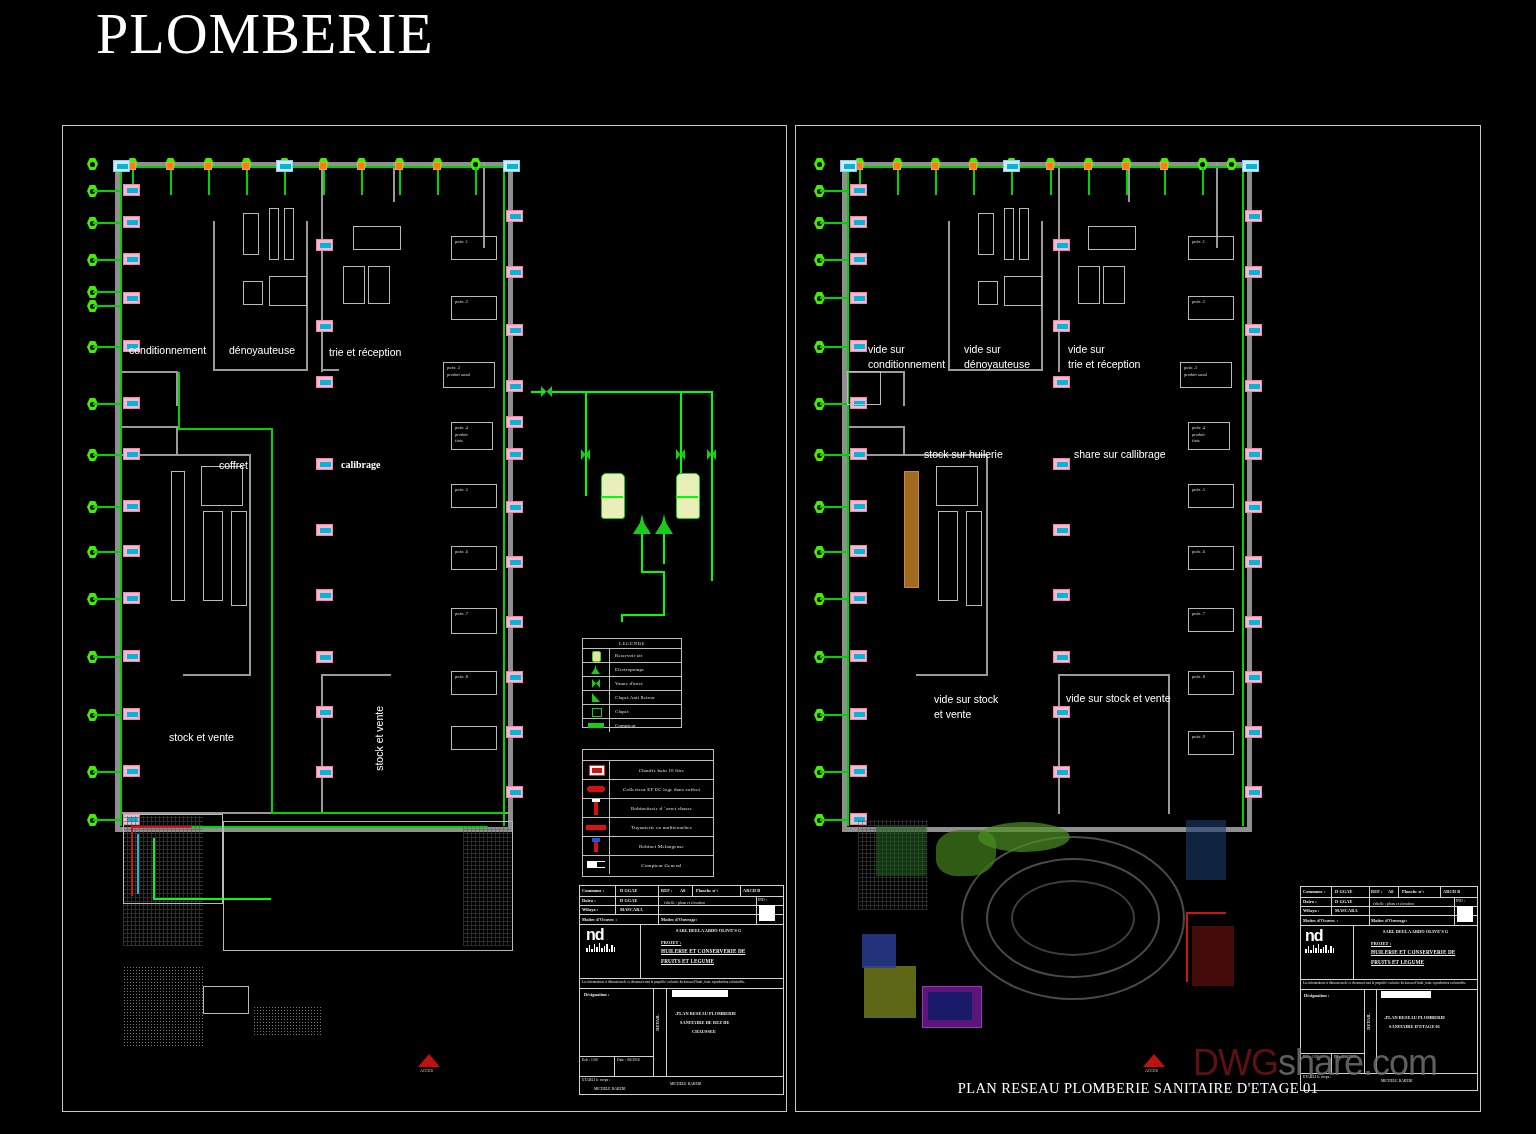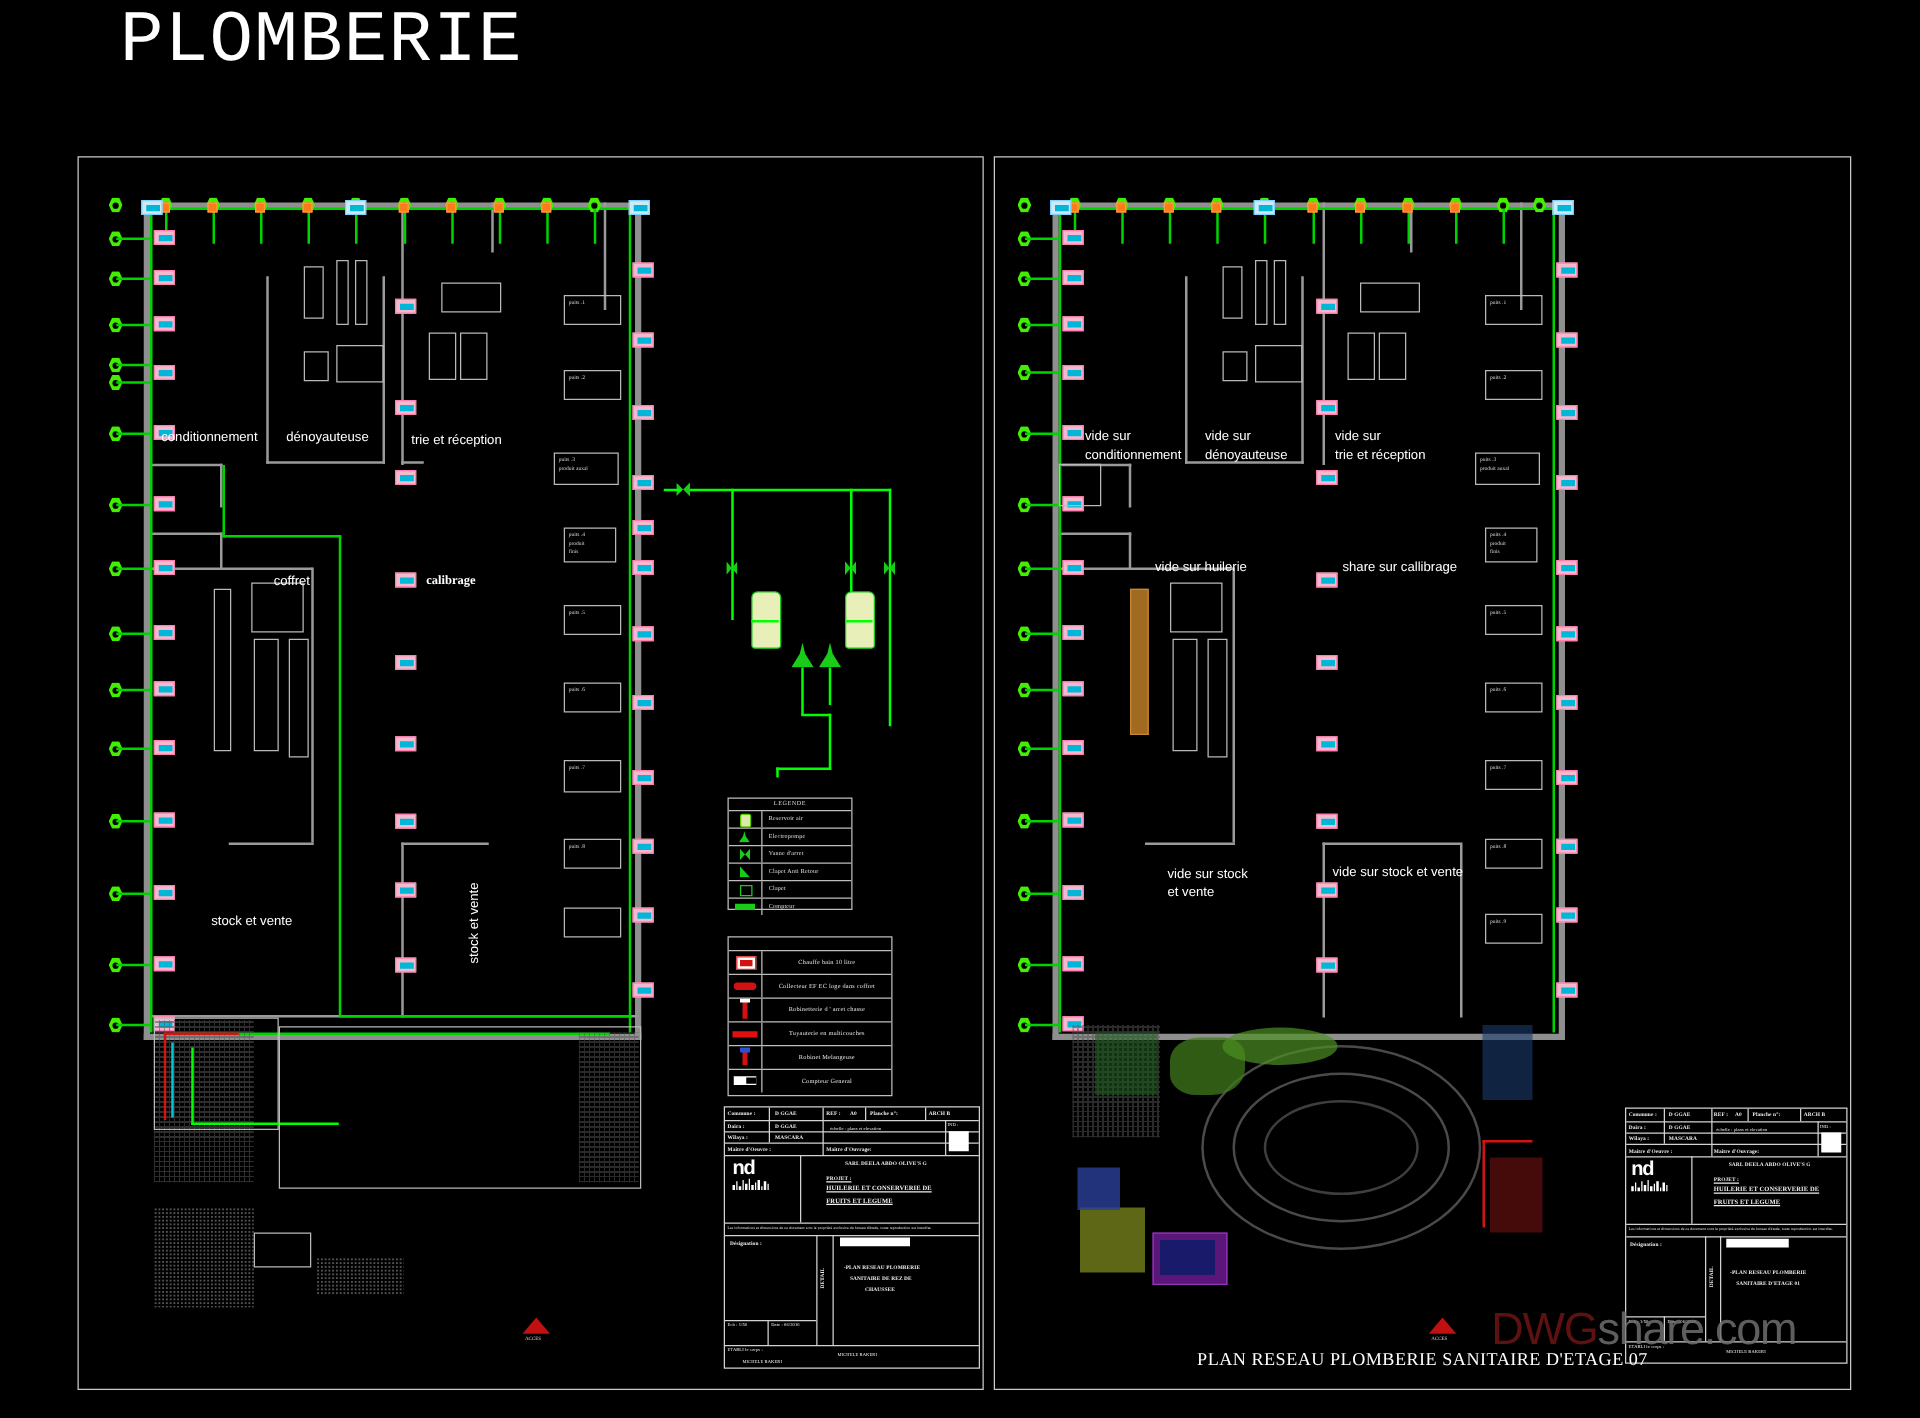--- a/index.html
+++ b/index.html
@@ -3,21 +3,21 @@
 <meta charset="utf-8">
 <style>
   html,body{margin:0;padding:0;background:#000;}
   body{width:1536px;height:1134px;position:relative;overflow:hidden;
        font-family:"Liberation Sans",sans-serif;color:#fff;}
 
   .abs{position:absolute;}
 
   
   #page-title{left:96px;top:2px;font-size:58px;letter-spacing:1px;
-      font-family:Liberation Mono, monospace;color:#fff;line-height:1.1;}
+      font-family:Liberation Serif, serif;color:#fff;line-height:1.1;}
 
   
   .sheet{position:absolute;border:1px solid #c9c9c9;background:#000;}
   #sheet-left{left:62px;top:125px;width:723px;height:985px;}
   #sheet-right{left:795px;top:125px;width:684px;height:985px;}
 
   .plan-caption{position:absolute;bottom:14px;width:100%;text-align:center;
      font-family:"Liberation Serif",serif;font-size:14.5px;letter-spacing:.4px;color:#fff;}
 
   
@@ -943,21 +943,21 @@
   <div class="roombox" style="left:392px;top:605px;width:46px;height:24px;">
       <span>puits .9</span>
     </div>
 
   <div class="rlabel" style="left:72px;top:216px;white-space:pre-line;line-height:1.45;">vide sur
 conditionnement</div>
   <div class="rlabel" style="left:168px;top:216px;white-space:pre-line;line-height:1.45;">vide sur
 dénoyauteuse</div>
   <div class="rlabel" style="left:272px;top:216px;white-space:pre-line;line-height:1.45;">vide sur
 trie et réception</div>
-  <div class="rlabel" style="left:128px;top:322px;">vide sur huilerie</div>
+  <div class="rlabel" style="left:128px;top:322px;">stock sur huilerie</div>
   <div class="rlabel" style="left:278px;top:322px;">share sur callibrage</div>
   <div class="rlabel" style="left:138px;top:566px;white-space:pre-line;line-height:1.45;">vide sur stock
 et vente</div>
   <div class="rlabel" style="left:270px;top:566px;">vide sur stock et vente</div>
 
   <div class="blob" style="left:60px;top:690px;width:400px;height:210px;">
     <div class="ring" style="left:105px;top:20px;width:220px;height:160px;"></div>
     <div class="ring" style="left:130px;top:42px;width:170px;height:116px;"></div>
     <div class="ring" style="left:155px;top:64px;width:120px;height:72px;border-color:#3e3e3e;"></div>
     <div class="blob" style="left:80px;top:14px;width:60px;height:46px;background:#3f7a1c;opacity:.75;border-radius:40% 30% 45% 35%;"></div>
@@ -1042,18 +1042,18 @@
     <div class="tb-t" style="left:88px;top:137px;">SANITAIRE D'ETAGE 01</div>
 
     <div class="tb-r" style="left:0;top:166px;width:63px;height:1px;"></div>
     <div class="tb-r" style="left:30px;top:166px;width:1px;height:20px;"></div>
     <div class="tb-t sm" style="left:2px;top:168px;">Ech : 1/50</div>
     <div class="tb-t sm" style="left:33px;top:168px;">Date : 06/2016</div>
     <div class="tb-t sm" style="left:2px;top:188px;">ETABLI le corps :</div>
     <div class="tb-t sm" style="left:80px;top:192px;">MICHELE BAKERI</div>
   </div>
 
-  <div class="plan-caption">PLAN RESEAU PLOMBERIE SANITAIRE  D'ETAGE  07</div>
+  <div class="plan-caption">PLAN RESEAU PLOMBERIE SANITAIRE  D'ETAGE  01</div>
 </div>
 
 <div class="abs" id="watermark">
   <span class="w1">DWG</span><span class="w2">share.com</span>
 </div>
 
 </body></html>

